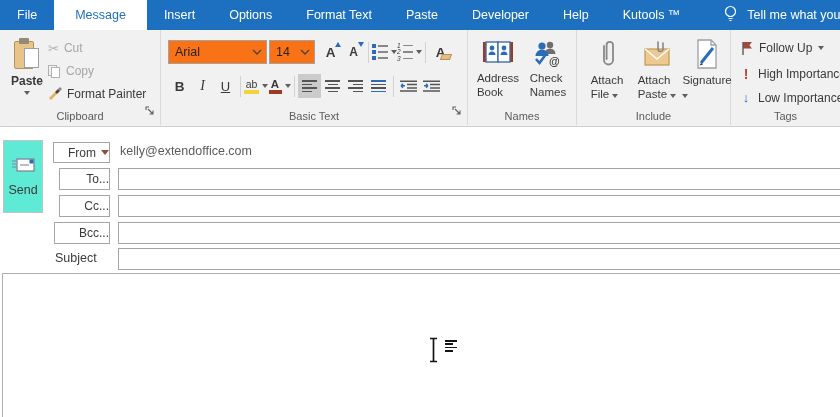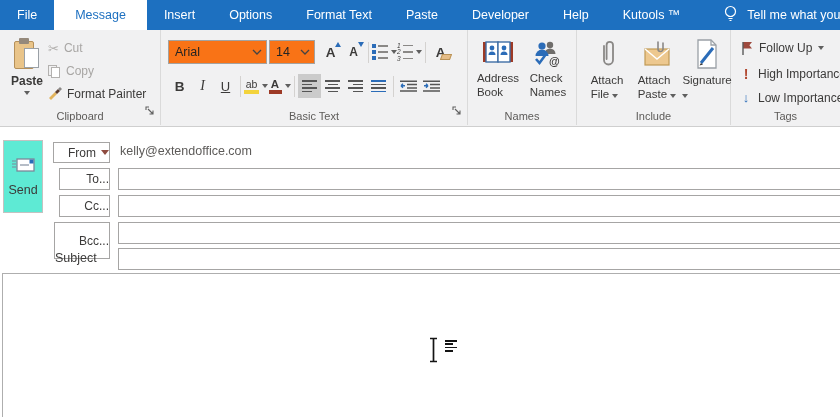--- a/index.html
+++ b/index.html
@@ -428,21 +428,21 @@
   <div class="fieldbtn" style="left:59px; top:40px; width:51px; height:22px;">
     <span>To...</span>
   </div>
   <input class="fieldinput" style="top: 40px;" value="">
 
   <div class="fieldbtn" style="left:59px; top:67px; width:51px; height:22px;">
     <span>Cc...</span>
   </div>
   <input class="fieldinput" style="top: 67px;" value="">
 
-  <div class="fieldbtn" style="left:54px; top:94px; width:56px; height:37px;padding-left:33px;">
+  <div class="fieldbtn" style="left:54px; top:94px; width:56px; height:22px;padding-left:33px;">
     <span>Bcc...</span>
   </div>
   <input class="fieldinput" style="top: 94px;" value="">
 
   <span class="subject-label">Subject</span>
   <input class="fieldinput" style="top: 120px;" value="">
 
   <div class="msg-body"></div>
 
   <div class="mouse-cursor">

